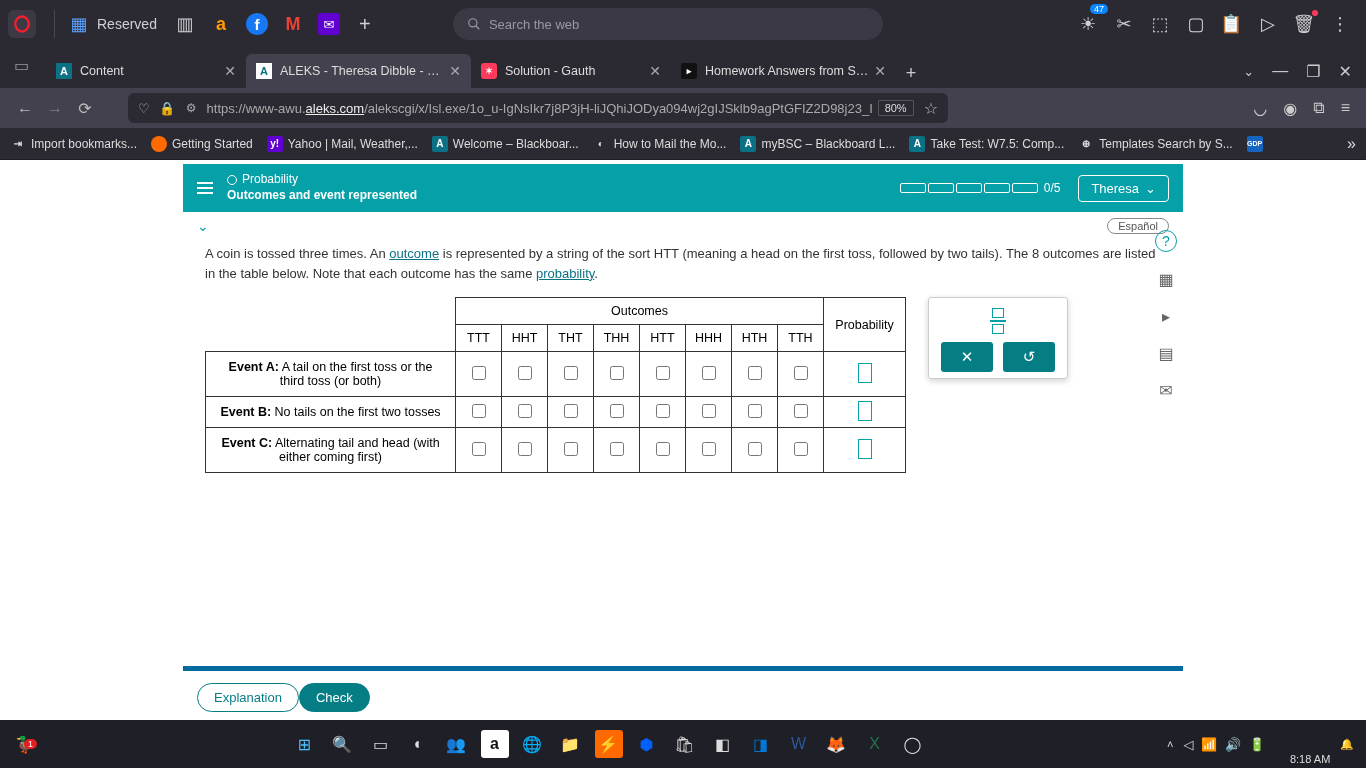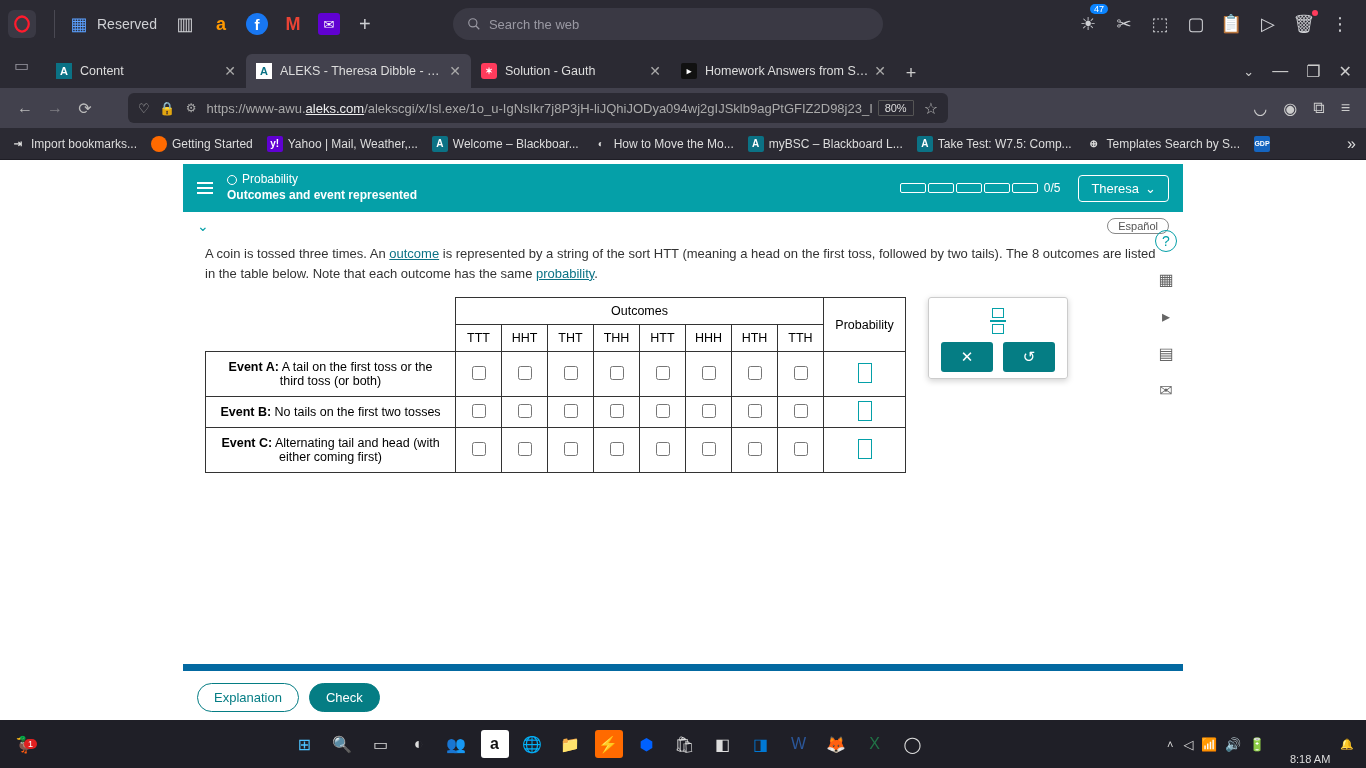--- a/index.html
+++ b/index.html
@@ -84,21 +84,21 @@
   .frac{display:flex;flex-direction:column;align-items:center;gap:2px;}
   .frac span{width:12px;height:10px;border:1.5px solid #05a0a8;}
   .frac .line{width:16px;height:2px;background:#05a0a8;border:none;}
   .tool-btns{display:flex;gap:10px;justify-content:center;}
   .tbtn{width:52px;height:30px;background:#057d84;border-radius:3px;color:#fff;display:flex;align-items:center;justify-content:center;font-size:15px;}
   
   .side-icons{position:absolute;right:6px;top:66px;display:flex;flex-direction:column;gap:18px;color:#666;font-size:16px;align-items:center;}
   .side-icons .q{width:22px;height:22px;border:1.5px solid #05a0a8;border-radius:50%;display:flex;align-items:center;justify-content:center;color:#05a0a8;font-size:14px;}
   
   .aleks-foot{position:absolute;bottom:0;left:0;right:0;}
-  .foot-btns{padding:12px 14px;display:flex;gap:10px;border-top:7px solid #0369a1;}
+  .foot-btns{padding:12px 14px;display:flex;border-top:5px solid #0369a1;}
   .pill{border-radius:18px;padding:6px 16px;font-size:13px;}
   .pill.outline{border:1.5px solid #057d84;color:#057d84;background:#fff;}
   .pill.solid{background:#057d84;color:#fff;border:1.5px solid #057d84;}
   .copy{background:#464646;color:#ddd;font-size:11px;padding:4px 14px;text-align:right;}
   .copy a{color:#ddd;text-decoration:underline;margin:0 4px;}
   
   
   .taskbar{position:absolute;left:0;right:0;bottom:0;height:48px;background:#1f1f27;display:flex;align-items:center;color:#ddd;}
   .tb-left{width:50px;display:flex;justify-content:center;position:relative;}
   .tb-left .badge{position:absolute;top:4px;left:24px;background:#e02020;color:#fff;font-size:9px;border-radius:8px;padding:0 4px;}
@@ -218,21 +218,21 @@
   <div class="bm">
       <span class="ico" style="background:#6001d2;color:#fff;">y!</span>
       <span>Yahoo | Mail, Weather,...</span>
     </div>
   <div class="bm">
       <span class="ico" style="background:#0b7285;color:#fff;">A</span>
       <span>Welcome – Blackboar...</span>
     </div>
   <div class="bm">
       <span class="ico">◐</span>
-      <span>How to Move the Mo...</span>
+      <span>How to Mail the Mo...</span>
     </div>
   <div class="bm">
       <span class="ico" style="background:#0b7285;color:#fff;">A</span>
       <span>myBSC – Blackboard L...</span>
     </div>
   <div class="bm">
       <span class="ico" style="background:#0b7285;color:#fff;">A</span>
       <span>Take Test: W7.5: Comp...</span>
     </div>
   <div class="bm">

